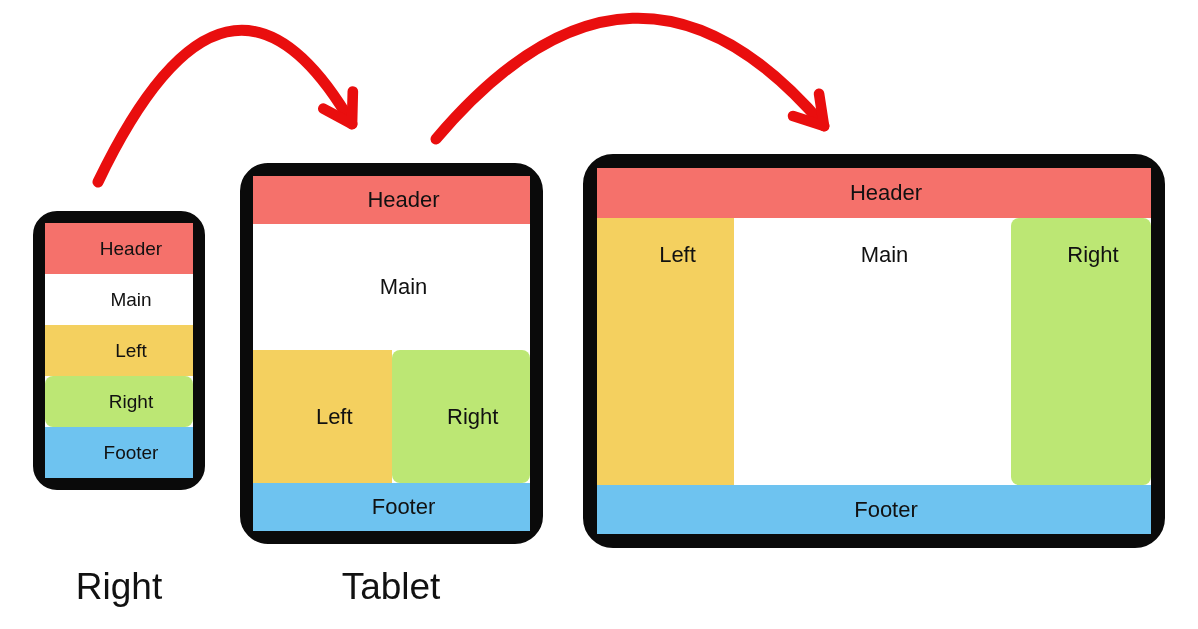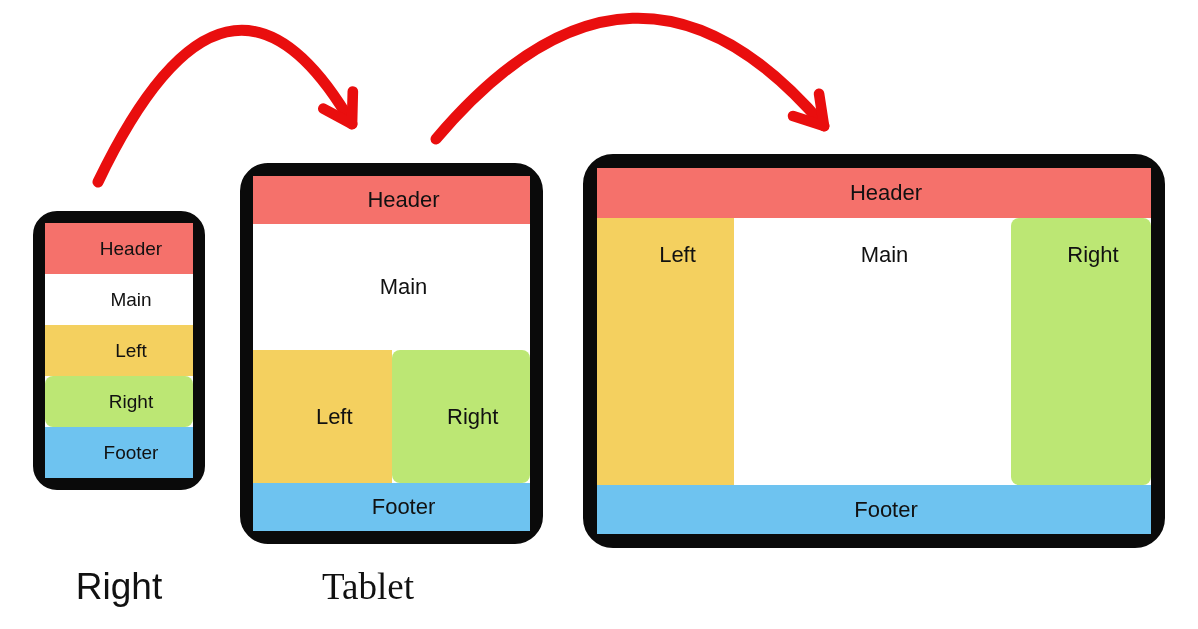--- a/index.html
+++ b/index.html
@@ -42,21 +42,21 @@
   .bg-main{background:var(--mainc);border-radius:18px;}
   .bg-left{background:var(--leftc);}
   .bg-right{background:var(--rightc);border-radius:8px;}
   .bg-footer{background:var(--footer);}
 
   .caption{
     position:absolute;top:564px;height:46px;line-height:46px;
     font-size:37px;text-align:center;transform:translateX(-50%);white-space:nowrap;
   }
   #cap-mobile{left:119px;}
-  #cap-tablet{left:368px;font-family:Liberation Serif, serif;}
+  #cap-tablet{left:391px;}
   #cap-desktop{left:874px;}
 
   #arrows{position:absolute;left:0;top:0;width:1198px;height:629px;pointer-events:none;}
 </style>
 </head>
 <body>
 
 <div id="canvas">
 
   <svg id="arrows" viewBox="0 0 1198 629" xmlns="http://www.w3.org/2000/svg">

